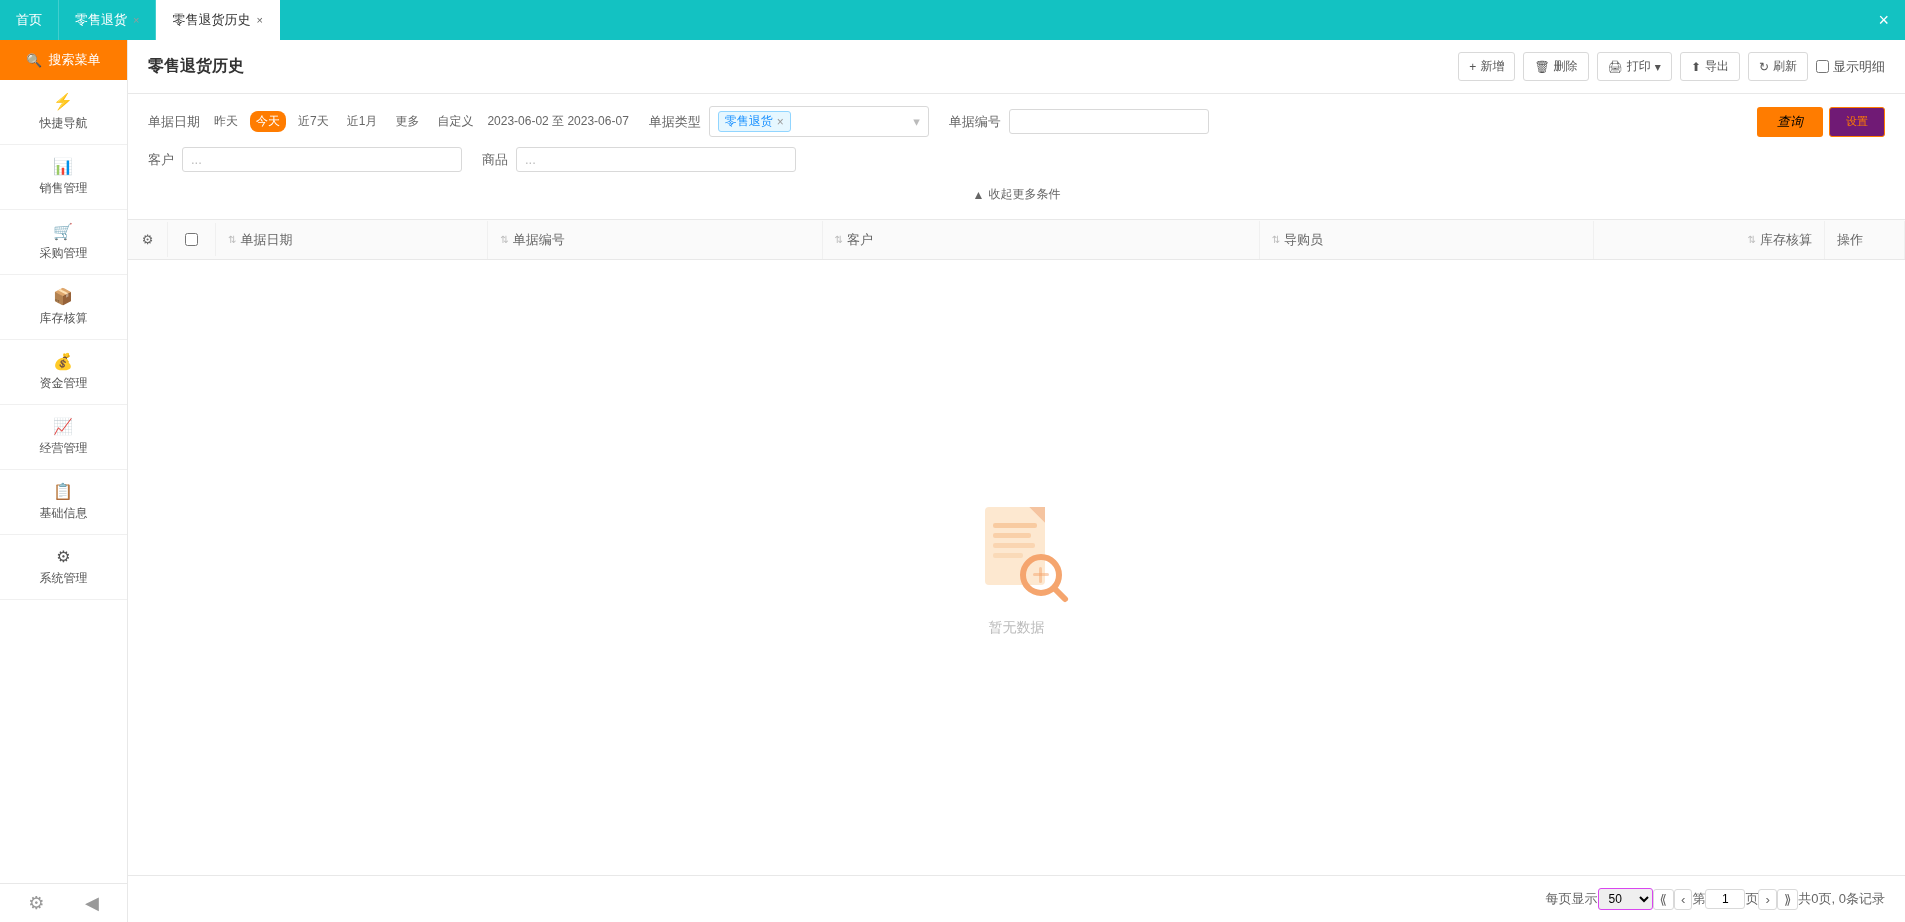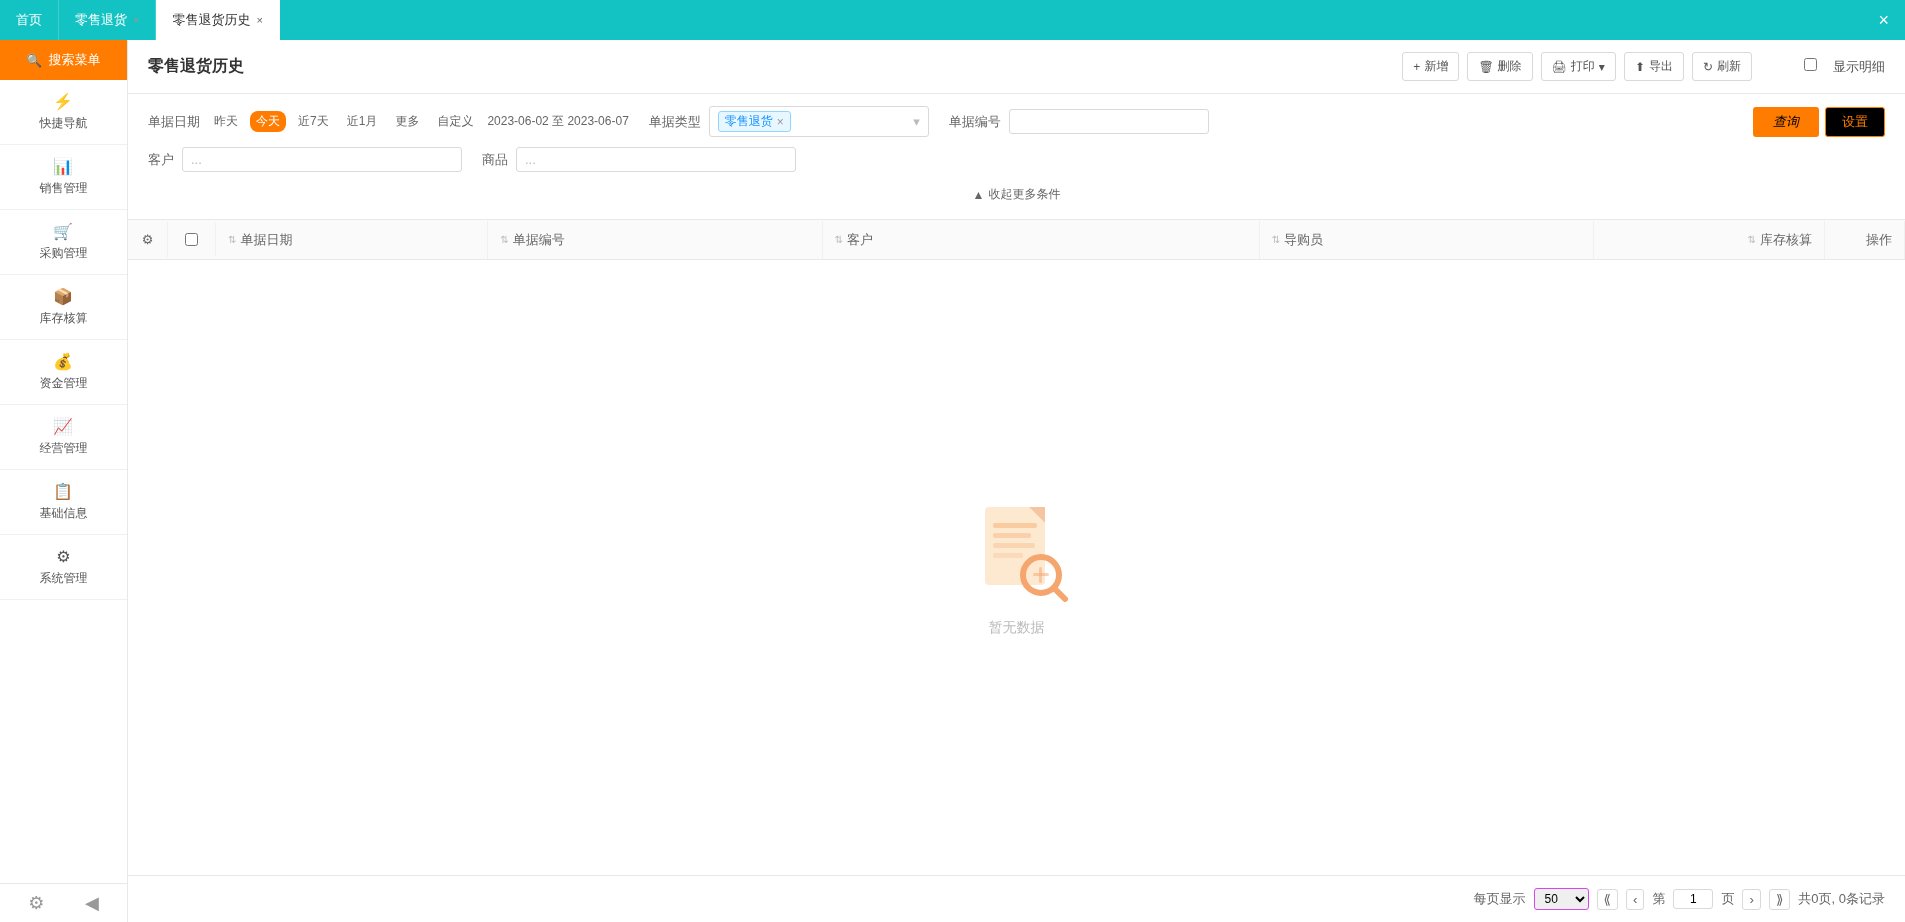--- a/index.html
+++ b/index.html
@@ -28,21 +28,21 @@
     .sidebar-bottom-icon { font-size: 18px; color: #999; cursor: pointer; }
 
     
     .content-area { flex: 1; display: flex; flex-direction: column; background: #f5f5f5; overflow: hidden; }
     .page-header { background: #fff; padding: 12px 20px 0 20px; border-bottom: 1px solid #e8e8e8; flex-shrink: 0; }
     .page-title-row { display: flex; align-items: center; justify-content: space-between; margin-bottom: 12px; }
     .page-title { font-size: 16px; font-weight: bold; color: #333; }
     .toolbar { display: flex; align-items: center; gap: 8px; }
     .toolbar-btn { display: flex; align-items: center; gap: 4px; padding: 5px 10px; border: 1px solid #d9d9d9; background: #fff; border-radius: 3px; cursor: pointer; font-size: 12px; color: #555; }
     .btn-query { background: #ff7c00; color: #000000; border: none; padding: 6px 20px; border-radius: 3px; cursor: pointer; font-size: 13px; font-style: italic; }
-    .btn-settings { background: #000000; color: #ff7c00; border: 1px solid #ff7c00; padding: 5px 16px; border-radius: 3px; cursor: pointer; font-size: 13px; }
+    .btn-settings { background: #701a75; color: #ff7c00; border: 1px solid #ff7c00; padding: 5px 16px; border-radius: 3px; cursor: pointer; font-size: 11px; }
 
     
     .filter-area { background: #fff; padding: 12px 20px; border-bottom: 1px solid #e8e8e8; flex-shrink: 0; }
     .filter-row { display: flex; align-items: center; gap: 20px; margin-bottom: 10px; flex-wrap: wrap; }
     .filter-item { display: flex; align-items: center; gap: 8px; }
     .filter-label { color: #666; font-size: 13px; white-space: nowrap; }
     .date-filters { display: flex; align-items: center; gap: 6px; }
     .date-btn { padding: 2px 6px; border: none; background: none; cursor: pointer; color: #666; font-size: 12px; }
     .date-btn.active { background: #ff7c00; color: #fff; border-radius: 8px; }
     .date-range { font-size: 12px; color: #666; }
@@ -58,29 +58,29 @@
     .table-area { flex: 1; background: #fff; margin: 0; overflow: hidden; display: flex; flex-direction: column; }
     .table-header { display: flex; align-items: center; background: #fafafa; border-bottom: 1px solid #e8e8e8; padding: 0 0; min-height: 40px; flex-shrink: 0; }
     .th { padding: 10px 12px; color: #666; font-size: 13px; white-space: nowrap; display: flex; align-items: center; gap: 4px; border-right: 1px solid #f0f0f0; }
     .th-checkbox { width: 48px; justify-content: center; }
     .th-settings { width: 40px; justify-content: center; }
     .th-date { flex: 1.2; }
     .th-num { flex: 1.5; }
     .th-customer { flex: 2; }
     .th-guide { flex: 1.5; }
     .th-amount { flex: 1; justify-content: flex-end; }
-    .th-action { width: 80px; justify-content: flex-end; }
+    .th-action { width: 80px; justify-content: flex-start; }
     .sort-icon { color: #bbb; font-size: 10px; }
 
     
     .empty-state { flex: 1; display: flex; flex-direction: column; align-items: center; justify-content: center; gap: 20px; }
     .empty-text { color: #bbb; font-size: 14px; }
 
     
-    .pagination { display: flex; align-items: center; justify-content: flex-end; padding: 12px 20px; background: #fff; border-top: 1px solid #e8e8e8; gap: 8px; flex-shrink: 0; font-size: 13px; color: #666; }
+    .pagination { display: flex; align-items: center; justify-content: flex-end; padding: 12px 20px; background: #fff; border-top: 1px solid #e8e8e8; flex-shrink: 0; font-size: 13px; color: #666; }
     .page-select { border: 1px solid #d946ef; border-radius: 3px; padding: 2px 6px; font-size: 12px; }
     .page-nav-btn { border: 1px solid #d9d9d9; background: #fff; border-radius: 3px; padding: 2px 6px; cursor: pointer; color: #666; }
     .page-input { border: 1px solid #d9d9d9; border-radius: 3px; padding: 2px 6px; width: 40px; text-align: center; font-size: 12px; }
 
     
     .empty-illustration { width: 100px; height: 100px; position: relative; }
   </style>
 </head>
 <body>
 
@@ -170,21 +170,21 @@
             <span>▾</span>
           </button>
           <button class="toolbar-btn">
             <span>⬆</span>
             <span>导出</span>
           </button>
           <button class="toolbar-btn">
             <span>↻</span>
             <span>刷新</span>
           </button>
-          <label style="display:flex;align-items:flex-start;gap:16px;font-size:13px;color:#555;cursor:pointer;margin-left:44px;">
+          <label style="display:flex;align-items:center;gap:4px;font-size:13px;color:#555;cursor:pointer;">
             <input type="checkbox" style="cursor: pointer;">
             <span>显示明细</span>
           </label>
         </div>
       </div>
     </div>
 
     <div class="filter-area">
       <div class="filter-row">
 

